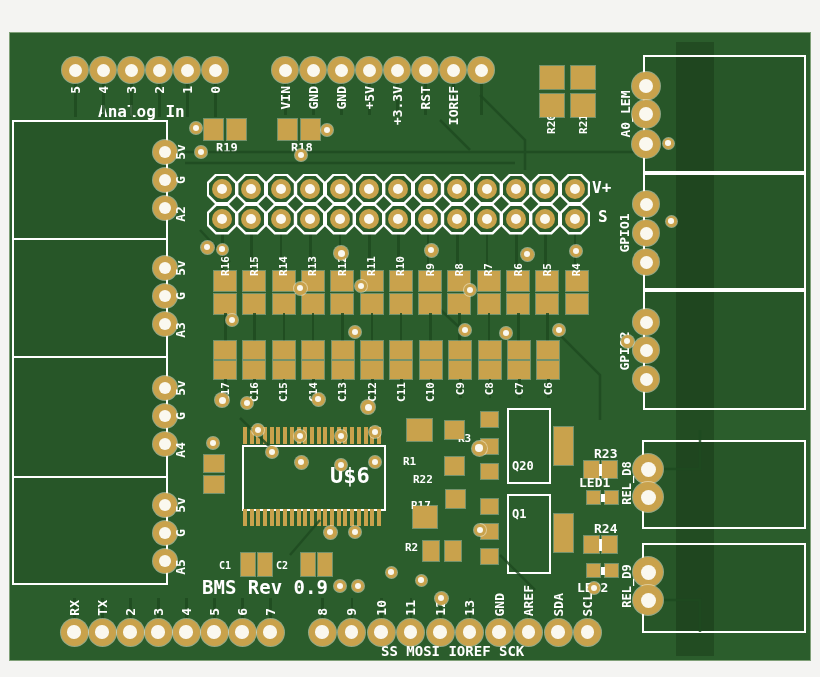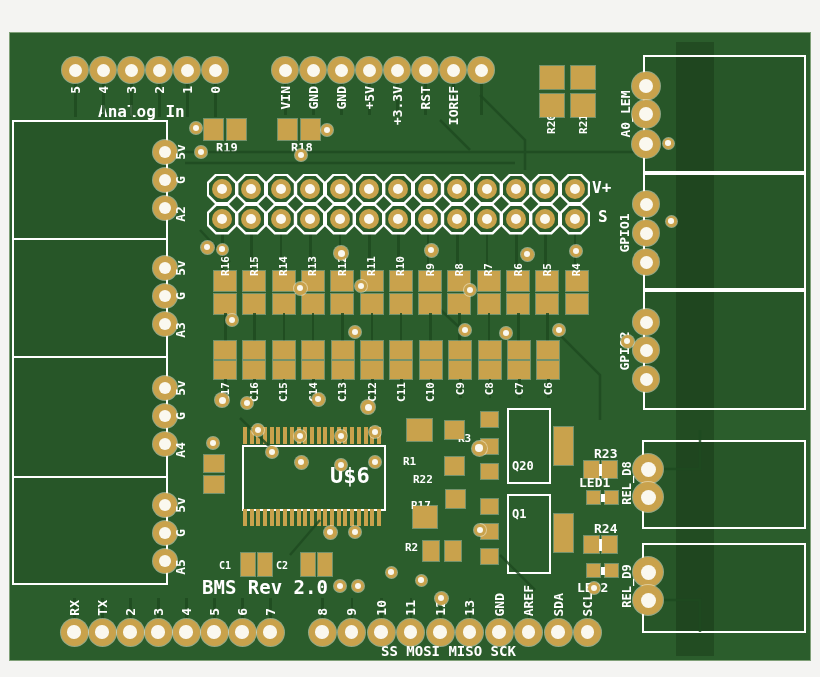--- a/index.html
+++ b/index.html
@@ -46,22 +46,22 @@
   <div class="cell" style="left:642px;top:440px;width:160px;height:85px;"></div>
   <div class="cell" style="left:642px;top:543px;width:160px;height:86px;"></div>
 
   <div class="obox" style="left:242px;top:445px;width:140px;height:62px;"></div>
   <div class="obox" style="left:507px;top:408px;width:40px;height:72px;"></div>
   <div class="obox" style="left:507px;top:494px;width:40px;height:76px;"></div>
   <div class="comb" style="left:243px;top:427px;width:140px;height:17px;"></div>
   <div class="comb" style="left:243px;top:509px;width:140px;height:17px;"></div>
 
   <div class="lbl" style="left:98px;top:104px;font-size:16px;">Analog In</div>
-  <div class="lbl" style="left:202px;top:578px;font-size:19px;">BMS Rev 2.0</div>
-  <div class="lbl" style="left:381px;top:644px;font-size:14px;">SS MOSI MISO SCK</div>
+  <div class="lbl" style="left:202px;top:578px;font-size:19px;">BMS Rev 0.9</div>
+  <div class="lbl" style="left:381px;top:644px;font-size:14px;">SS MOSI IOREF SCK</div>
   <div class="lbl" style="left:330px;top:465px;font-size:22px;">U$6</div>
   <div class="lbl" style="left:592px;top:180px;font-size:16px;">V+</div>
   <div class="lbl" style="left:598px;top:209px;font-size:16px;">S</div>
 
   <div class="lbl" style="left:216px;top:142px;font-size:12px;">R19</div>
   <div class="lbl" style="left:291px;top:142px;font-size:12px;">R18</div>
   <div class="lbl vt" style="left:546px;top:114px;font-size:11px;">R20</div>
   <div class="lbl vt" style="left:578px;top:114px;font-size:11px;">R21</div>
 
   <div class="lbl" style="left:458px;top:433px;font-size:11px;">R3</div>

